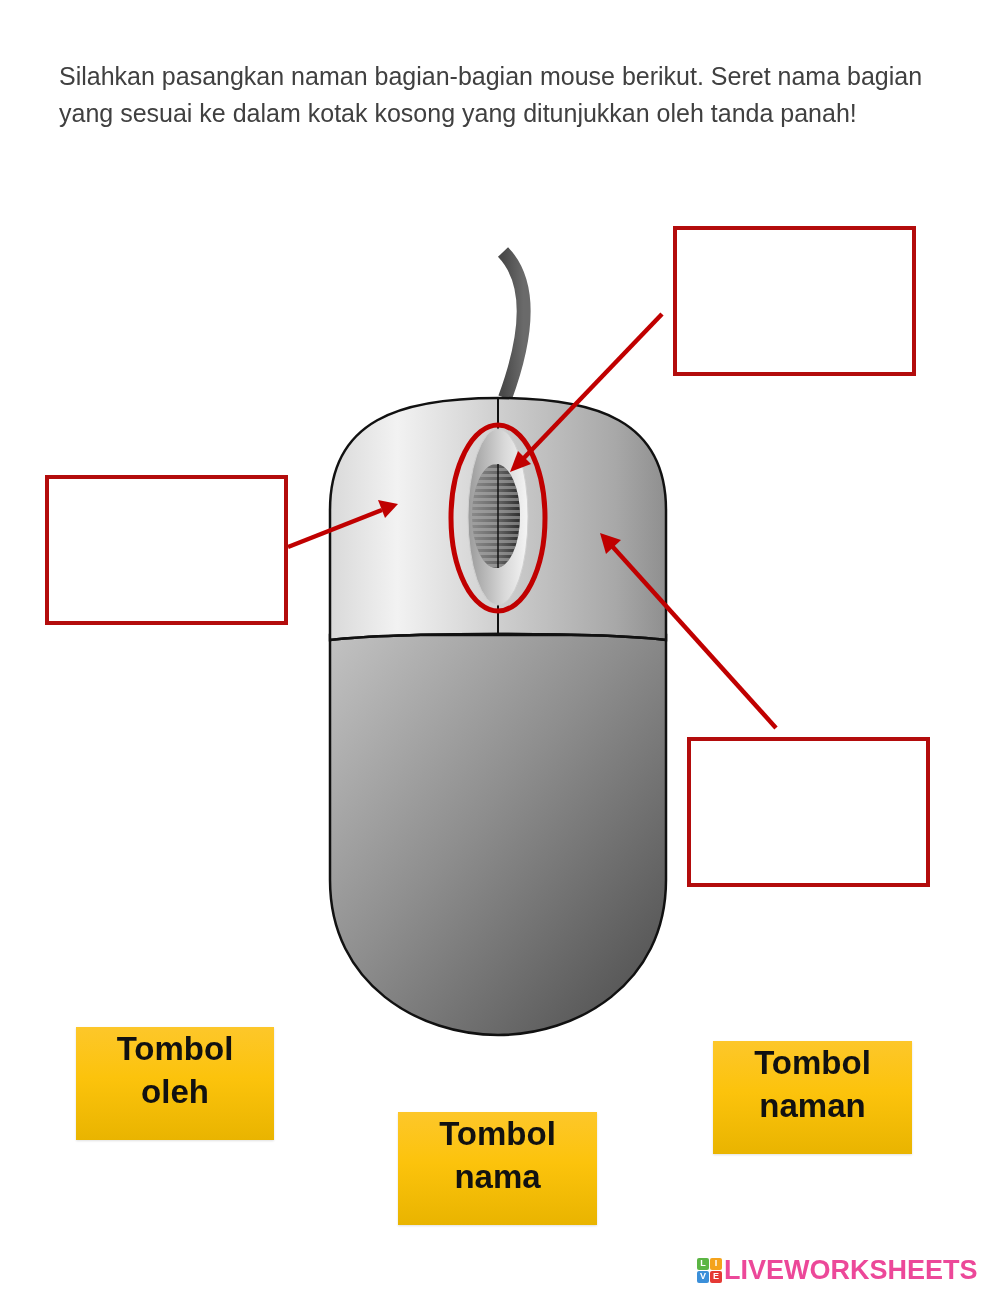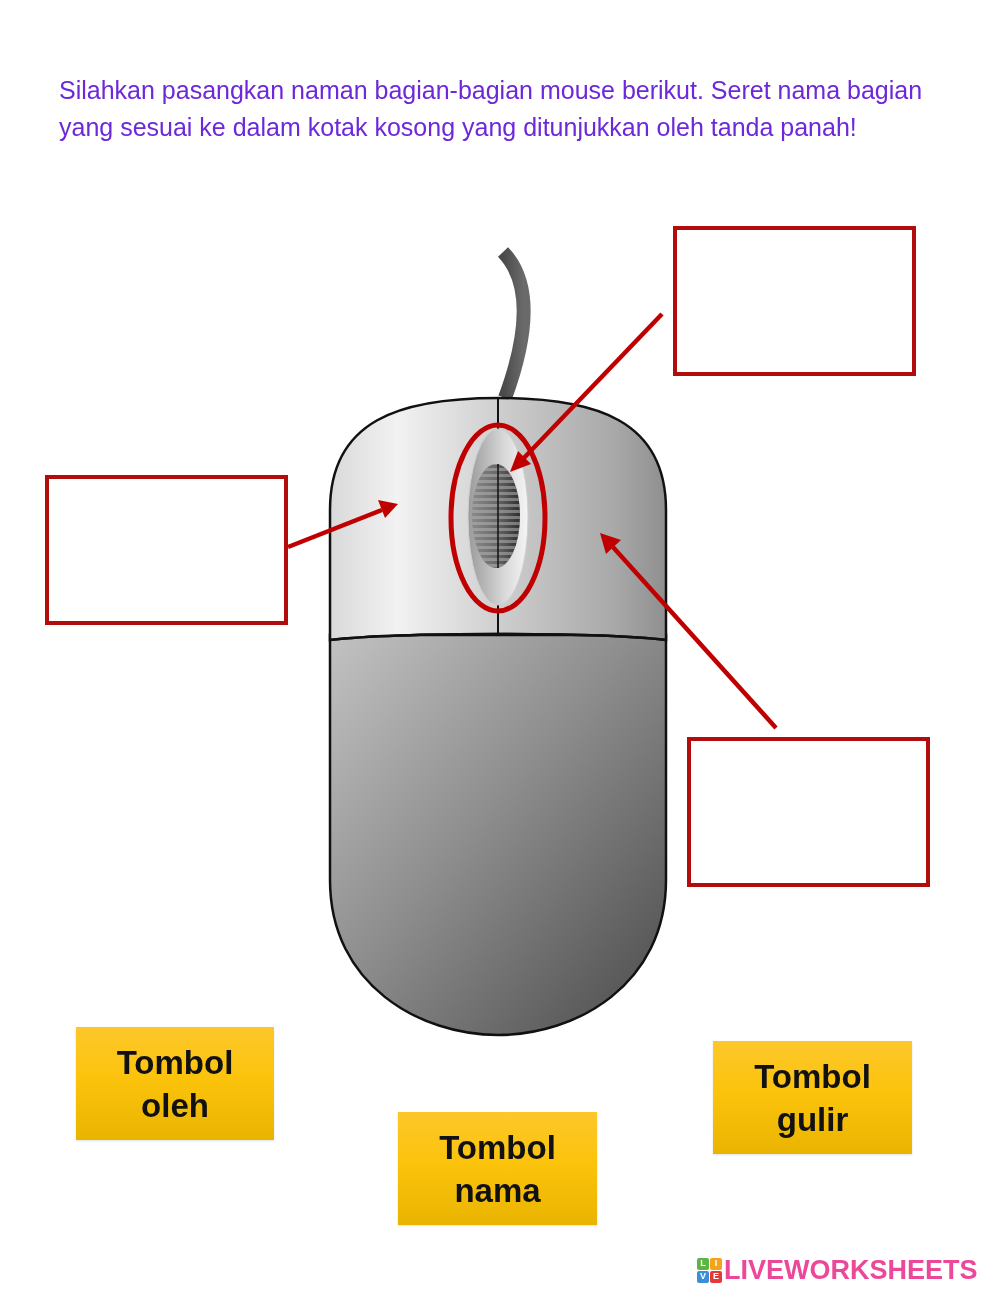--- a/index.html
+++ b/index.html
@@ -10,25 +10,25 @@
     body {
       width: 1000px;
       height: 1291px;
       position: relative;
       overflow: hidden;
       font-family: "Liberation Sans", "DejaVu Sans", sans-serif;
     }
     .instructions {
       position: absolute;
       left: 59px;
-      top: 72px;
+      top: 58px;
       width: 900px;
       font-size: 25px;
       line-height: 37px;
-      color: #6d28d9;
+      color: #404040;
     }
     .mouse-svg {
       position: absolute;
       left: 0;
       top: 0;
       width: 1000px;
       height: 1291px;
     }
     .drop-box {
       position: absolute;
@@ -36,21 +36,21 @@
       border: 4px solid #b30c0c;
       background: #ffffff;
     }
     .label-card {
       position: absolute;
       box-sizing: border-box;
       background: linear-gradient(to bottom, #fdc72a 0%, #fcc30c 45%, #e9b400 100%);
       display: flex;
       flex-direction: column;
       align-items: center;
-      justify-content: center;
+      justify-content: flex-start;
       font-weight: bold;
       font-size: 33px;
       line-height: 43px;
       color: #111111;
       text-align: center;
       cursor: grab;
       box-shadow: 0 1px 2px rgba(0,0,0,0.12);
     }
     .logo {
       position: absolute;
@@ -164,21 +164,21 @@
     <span>oleh</span>
   </div>
 
   <div class="label-card" style="left:398px; top:1112px; width:199px; height:113px;">
     <span>Tombol</span>
     <span>nama</span>
   </div>
 
   <div class="label-card" style="left:713px; top:1041px; width:199px; height:113px;">
     <span>Tombol</span>
-    <span>gulir</span>
+    <span>naman</span>
   </div>
 
   <div class="logo">
     <div class="logo-badge">
       <span style="background:#5bb544;">L</span>
       <span style="background:#f4a31c;">I</span>
       <span style="background:#3b8fd9;">V</span>
       <span style="background:#e53935;">E</span>
     </div>
     <span class="logo-text">LIVEWORKSHEETS</span>

